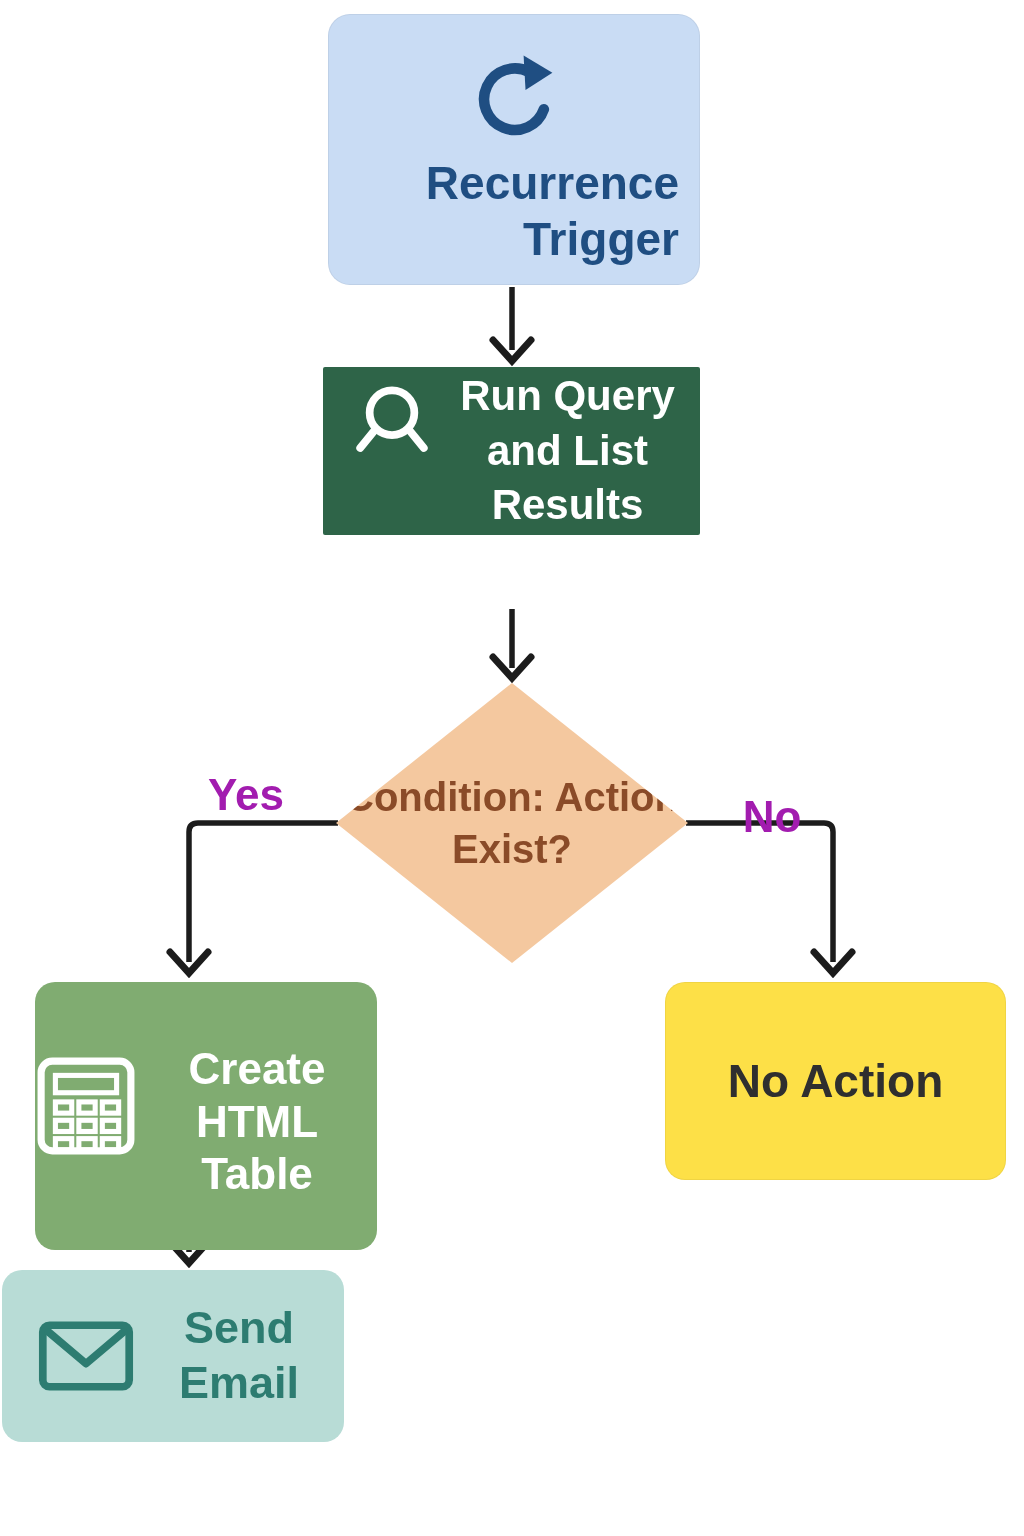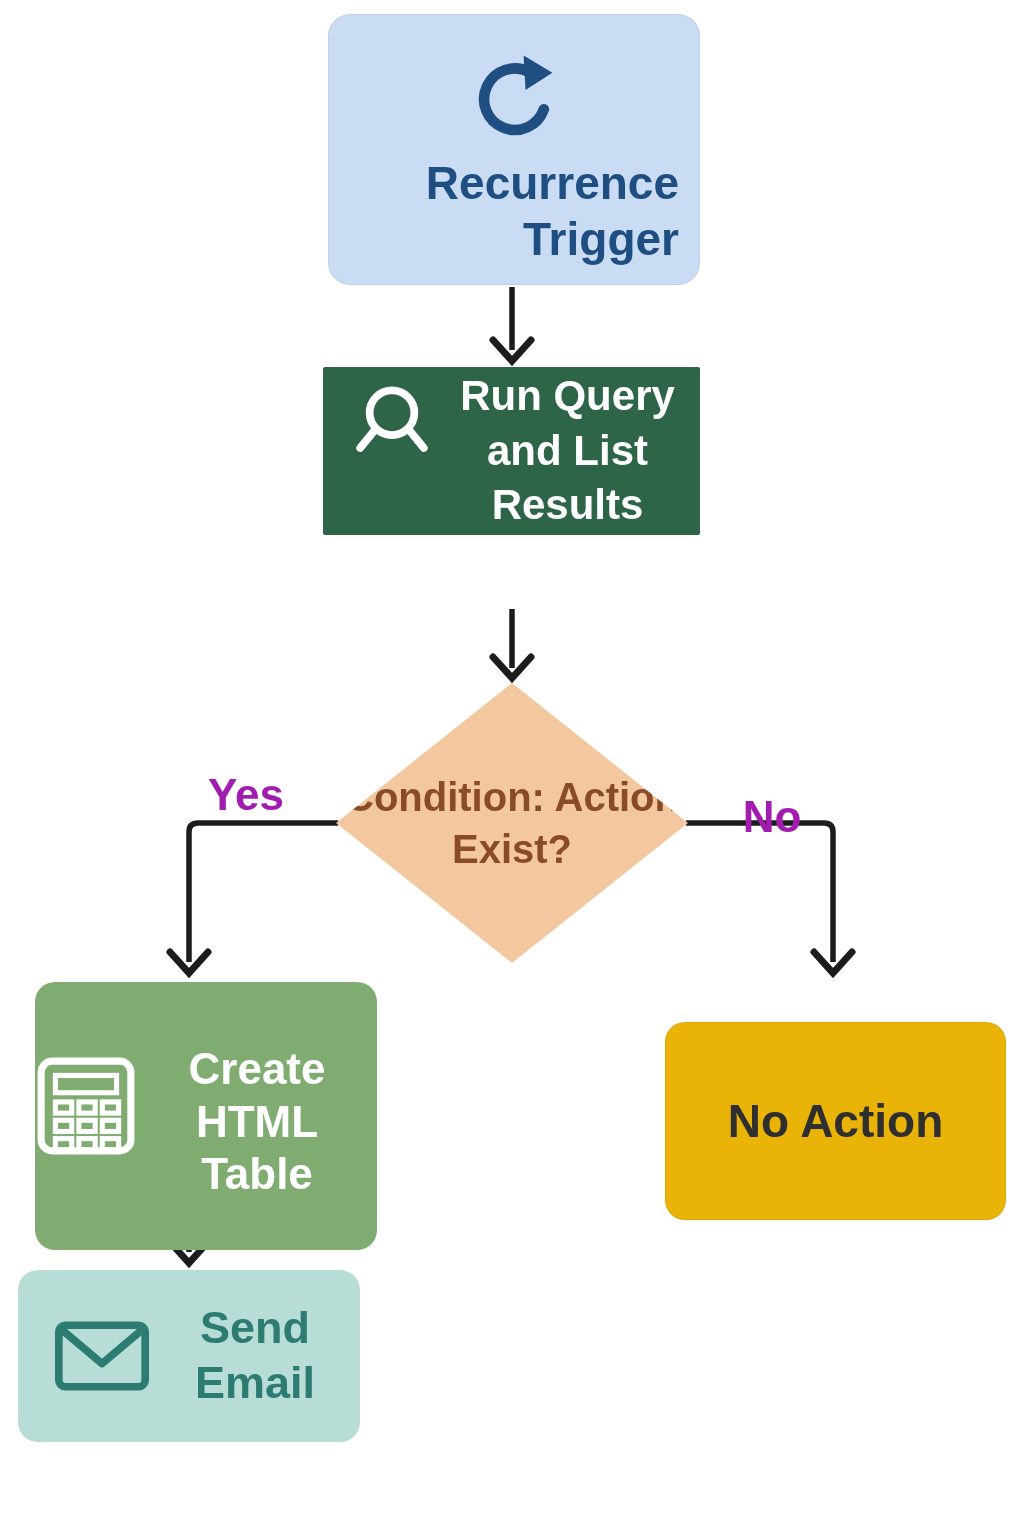--- a/index.html
+++ b/index.html
@@ -37,21 +37,21 @@
   .node-condition .label{font-size:40px;line-height:1.3;width:344px;}
   
   .node-create-table{
     left:18px;top:982px;width:342px;height:268px;border-radius:20px;
     flex-direction:row;align-items:center;margin-left:17px;
   }
   .node-create-table .icon{width:102px;height:102px;position:relative;top:-10px;flex:none;}
   .node-create-table .label{font-size:44px;line-height:1.2;flex:1;position:relative;top:6px;}
   
   .node-send-email{
-    left:18px;top:1270px;width:342px;height:172px;border-radius:20px;
+    left:2px;top:1270px;width:342px;height:172px;border-radius:20px;
     flex-direction:row;align-items:center;padding-left:36px;
   }
   .node-send-email .icon{width:96px;height:72px;flex:none;}
   .node-send-email .label{font-size:45px;line-height:1.22;flex:1;}
   
   .node-no-action{
     left:665px;top:982px;width:341px;height:198px;border-radius:20px;
     align-items:center;justify-content:center;border:1px solid rgba(0,0,0,0.05);
   }
   .node-no-action .label{font-size:46px;}
@@ -142,17 +142,17 @@
   <div class="node node-send-email" style="background-color: rgb(184, 220, 214); color: rgb(45, 124, 113);">
     <span class="icon">
       <svg viewBox="0 0 100 74">
         <rect x="5" y="5" width="90" height="64" rx="7" fill="none" stroke="currentColor" stroke-width="8"></rect>
         <polyline points="11,12 50,45 89,12" fill="none" stroke="currentColor" stroke-width="8" stroke-linejoin="round" stroke-linecap="round"></polyline>
       </svg>
     </span>
     <div class="label">Send Email</div>
   </div>
 
-  <div class="node node-no-action" style="background-color: #eab308; color: rgb(47, 47, 47); margin-top: 40px;">
+  <div class="node node-no-action" style="background-color: #fde047; color: rgb(47, 47, 47);">
     <div class="label">No Action</div>
   </div>
 
 </div>
 
 </body></html>

